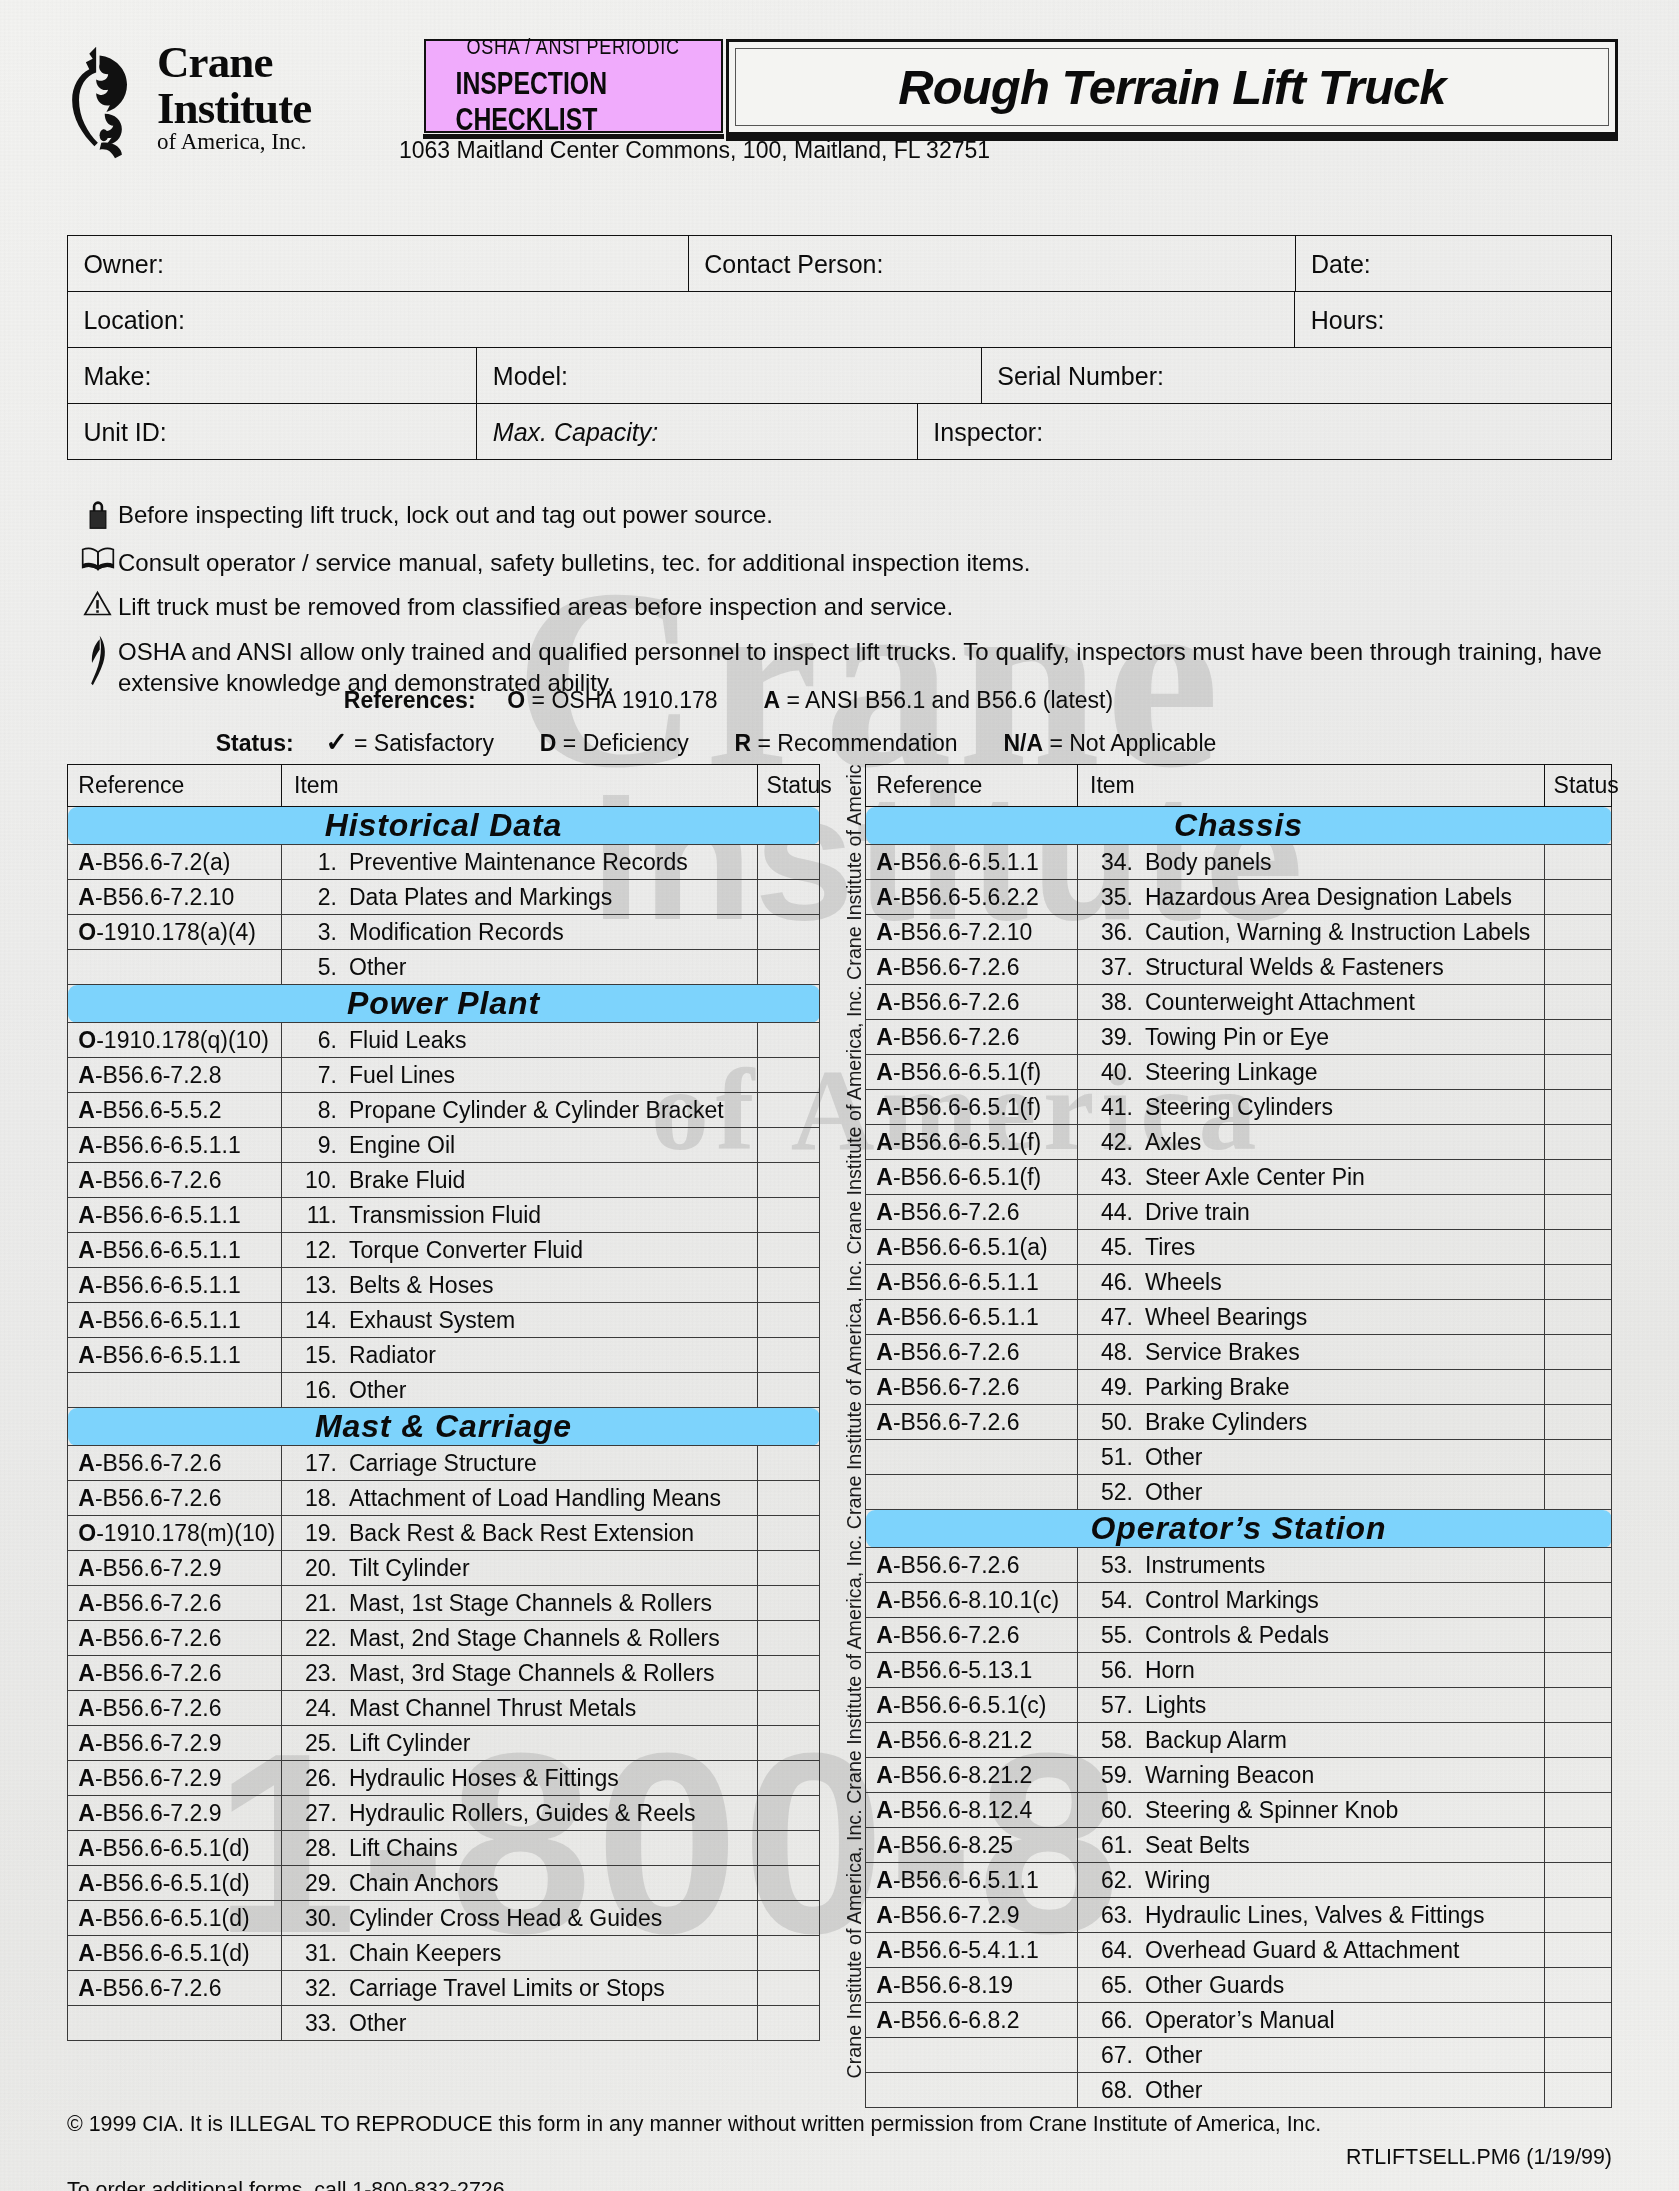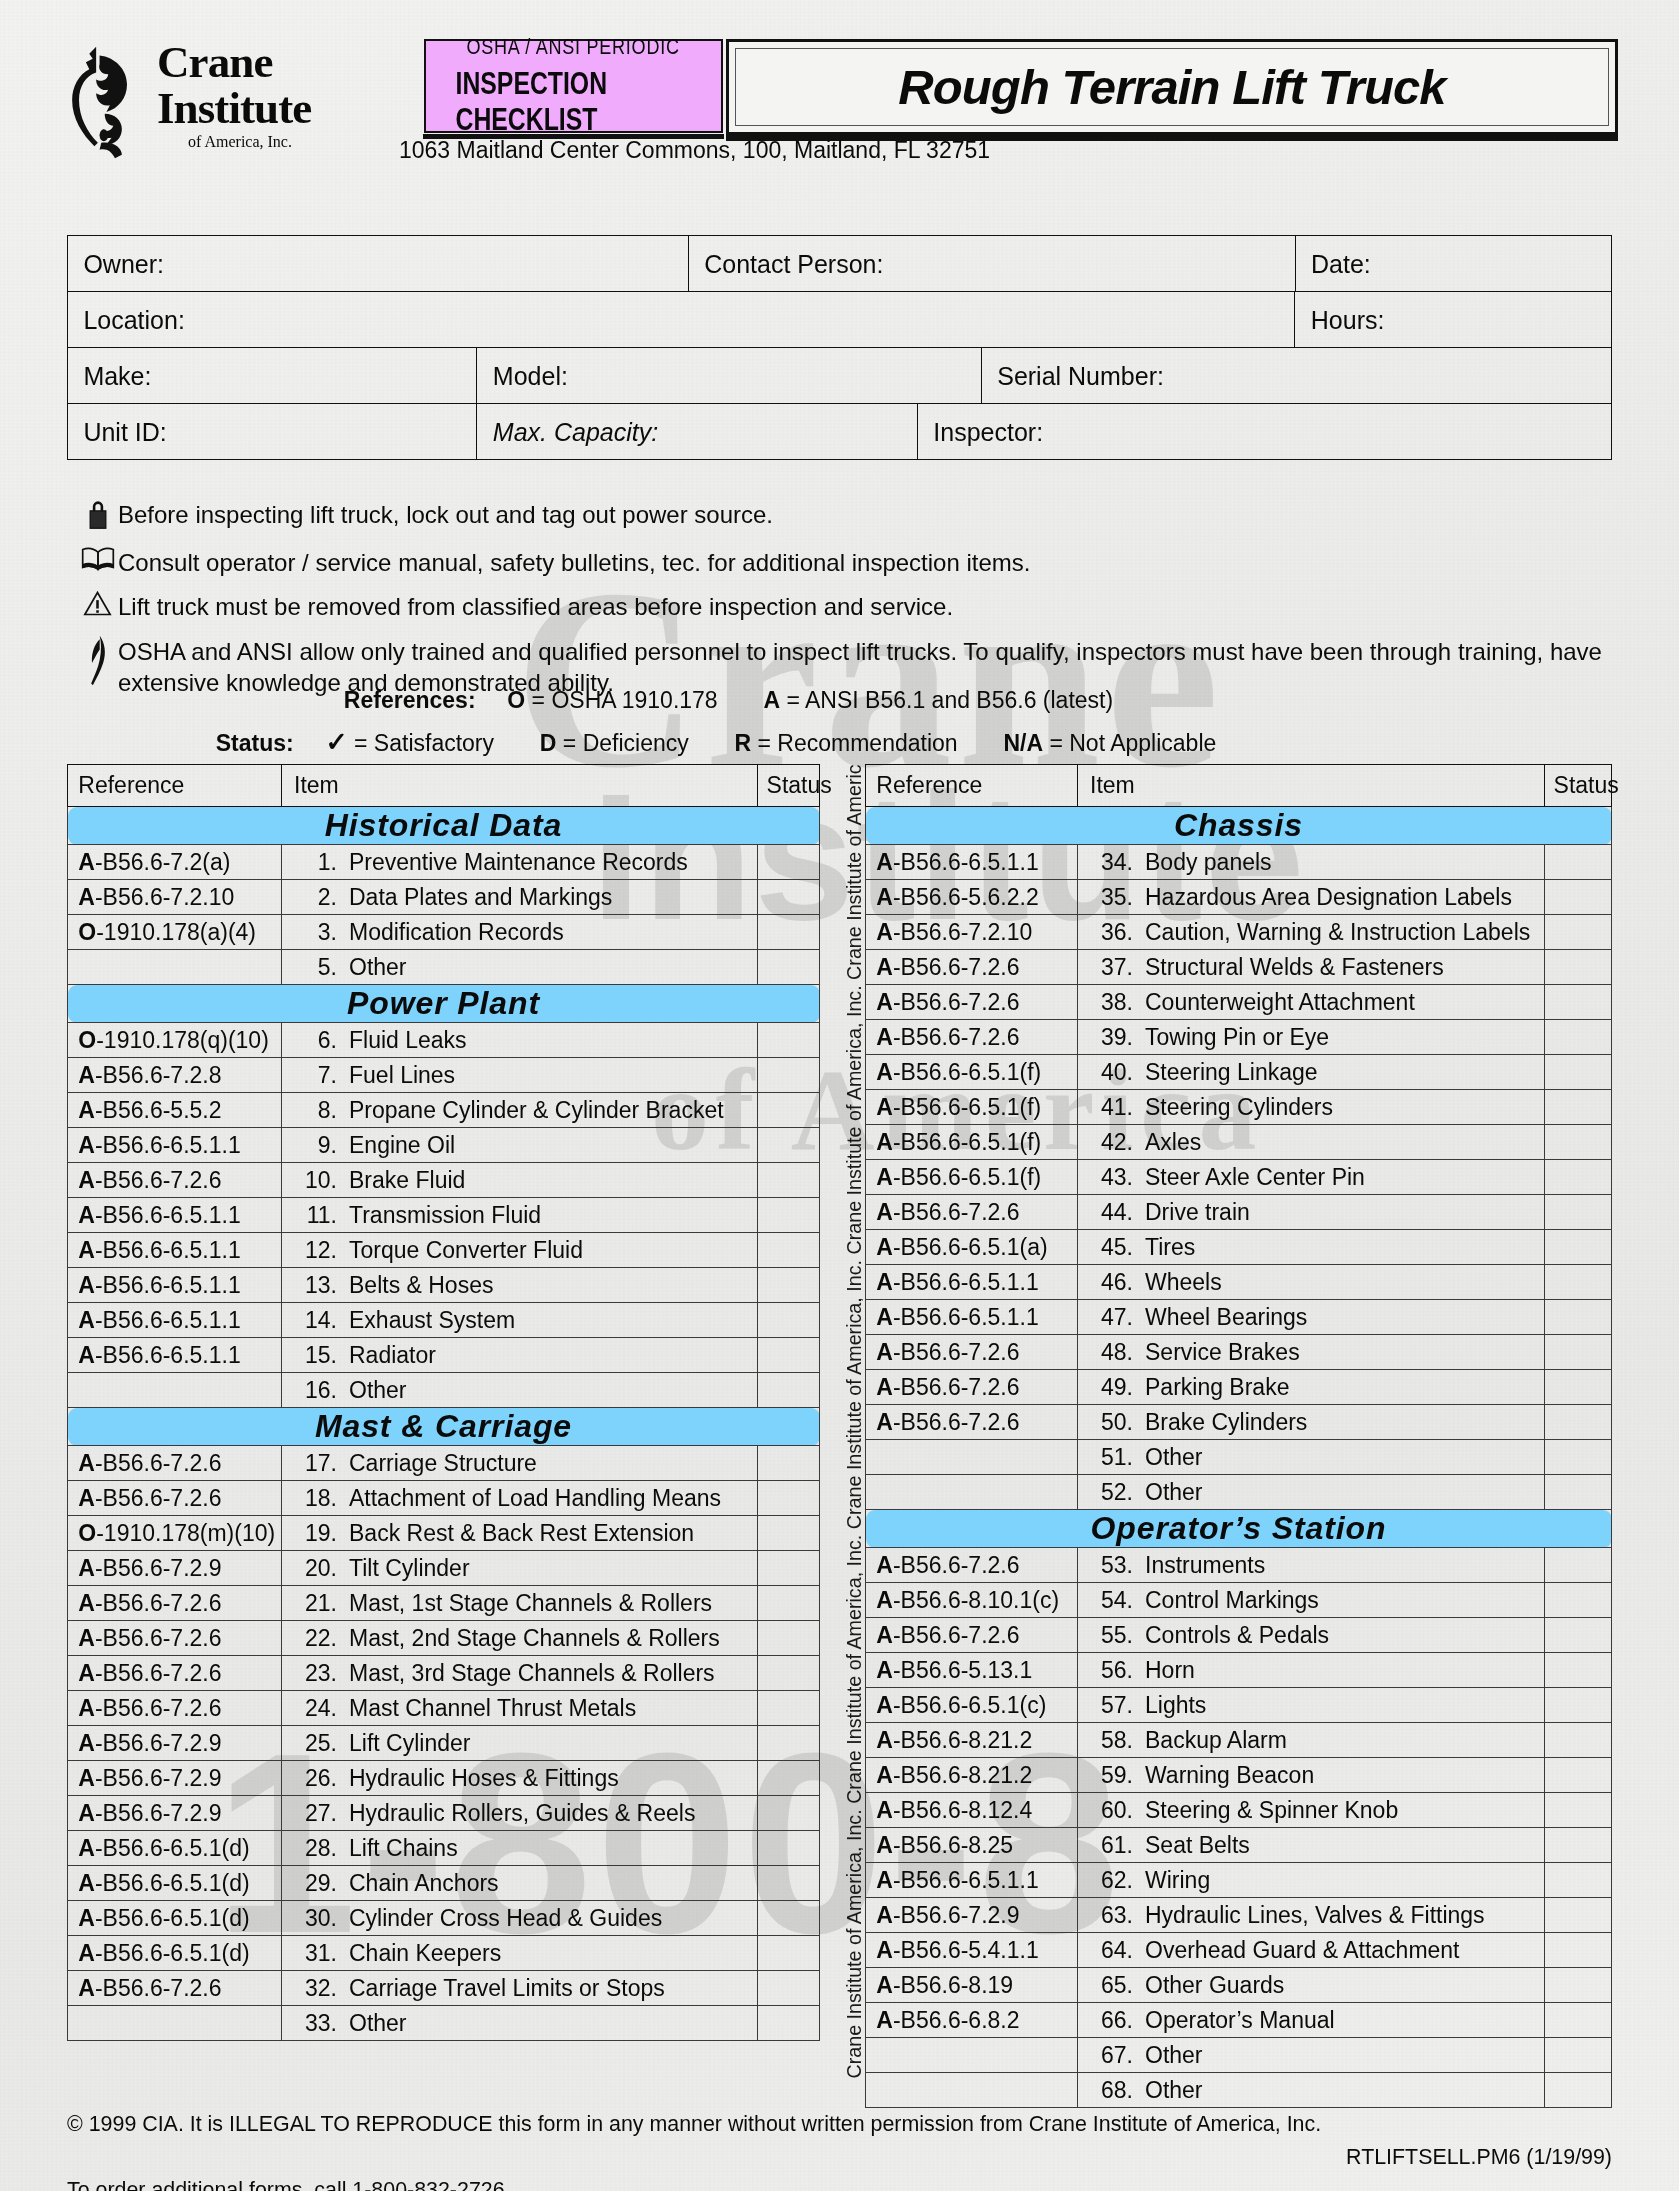--- a/index.html
+++ b/index.html
@@ -36,21 +36,21 @@
   .wm-amer    { left:651px; top:1044px; font-size:116px; font-family:"Liberation Serif", serif; letter-spacing:6.8px; }
   .wm-phone   { left:214px; top:1695px; font-size:257px; font-family:Liberation Sans, sans-serif; font-weight:bold; letter-spacing:3.4px; }
 
   
   .header { position:absolute; left:0; top:0; width:1680px; height:197px; }
   .logo-block { position:absolute; left:67px; top:33px; width:257px; height:141px; }
   .logo-mark { position:absolute; left:0; top:6.8px; width:90px; height:120px; }
   .logo-text { position:absolute; left:90px; top:6.8px; }
   .logo-crane { font-family:"Liberation Serif", serif; font-weight:bold; font-size:45px; line-height:45px; letter-spacing:-0.9px; }
   .logo-institute { font-family:"Liberation Serif", serif; font-weight:bold; font-size:45px; line-height:46px; letter-spacing:-0.9px; }
-  .logo-of { font-family:"Liberation Serif", serif; font-size:16px; line-height:22px; margin-left:31px; }
+  .logo-of { font-family:"Liberation Serif", serif; font-size:23px; line-height:22px; }
 
   .osha-box {
     position:absolute; left:424px; top:39px; width:295px; height:90px;
     border:2.6px solid #111; background:#f0abfc;
     box-shadow:0 0 0 0 #000;
     display:flex; flex-direction:column; align-items:center; justify-content:center;
   }
   .osha-box::after{content:"";position:absolute;left:-2.6px;right:-2.6px;bottom:-7.7px;height:5.1px;background:#111;}
   .osha-l1 { font-size:22px; letter-spacing:0.9px; font-stretch:condensed; transform:scaleX(0.82); }
   .osha-l2 { font-size:31px; font-weight:bold; letter-spacing:0px; transform:scaleX(0.80); margin-top:5.1px; }

